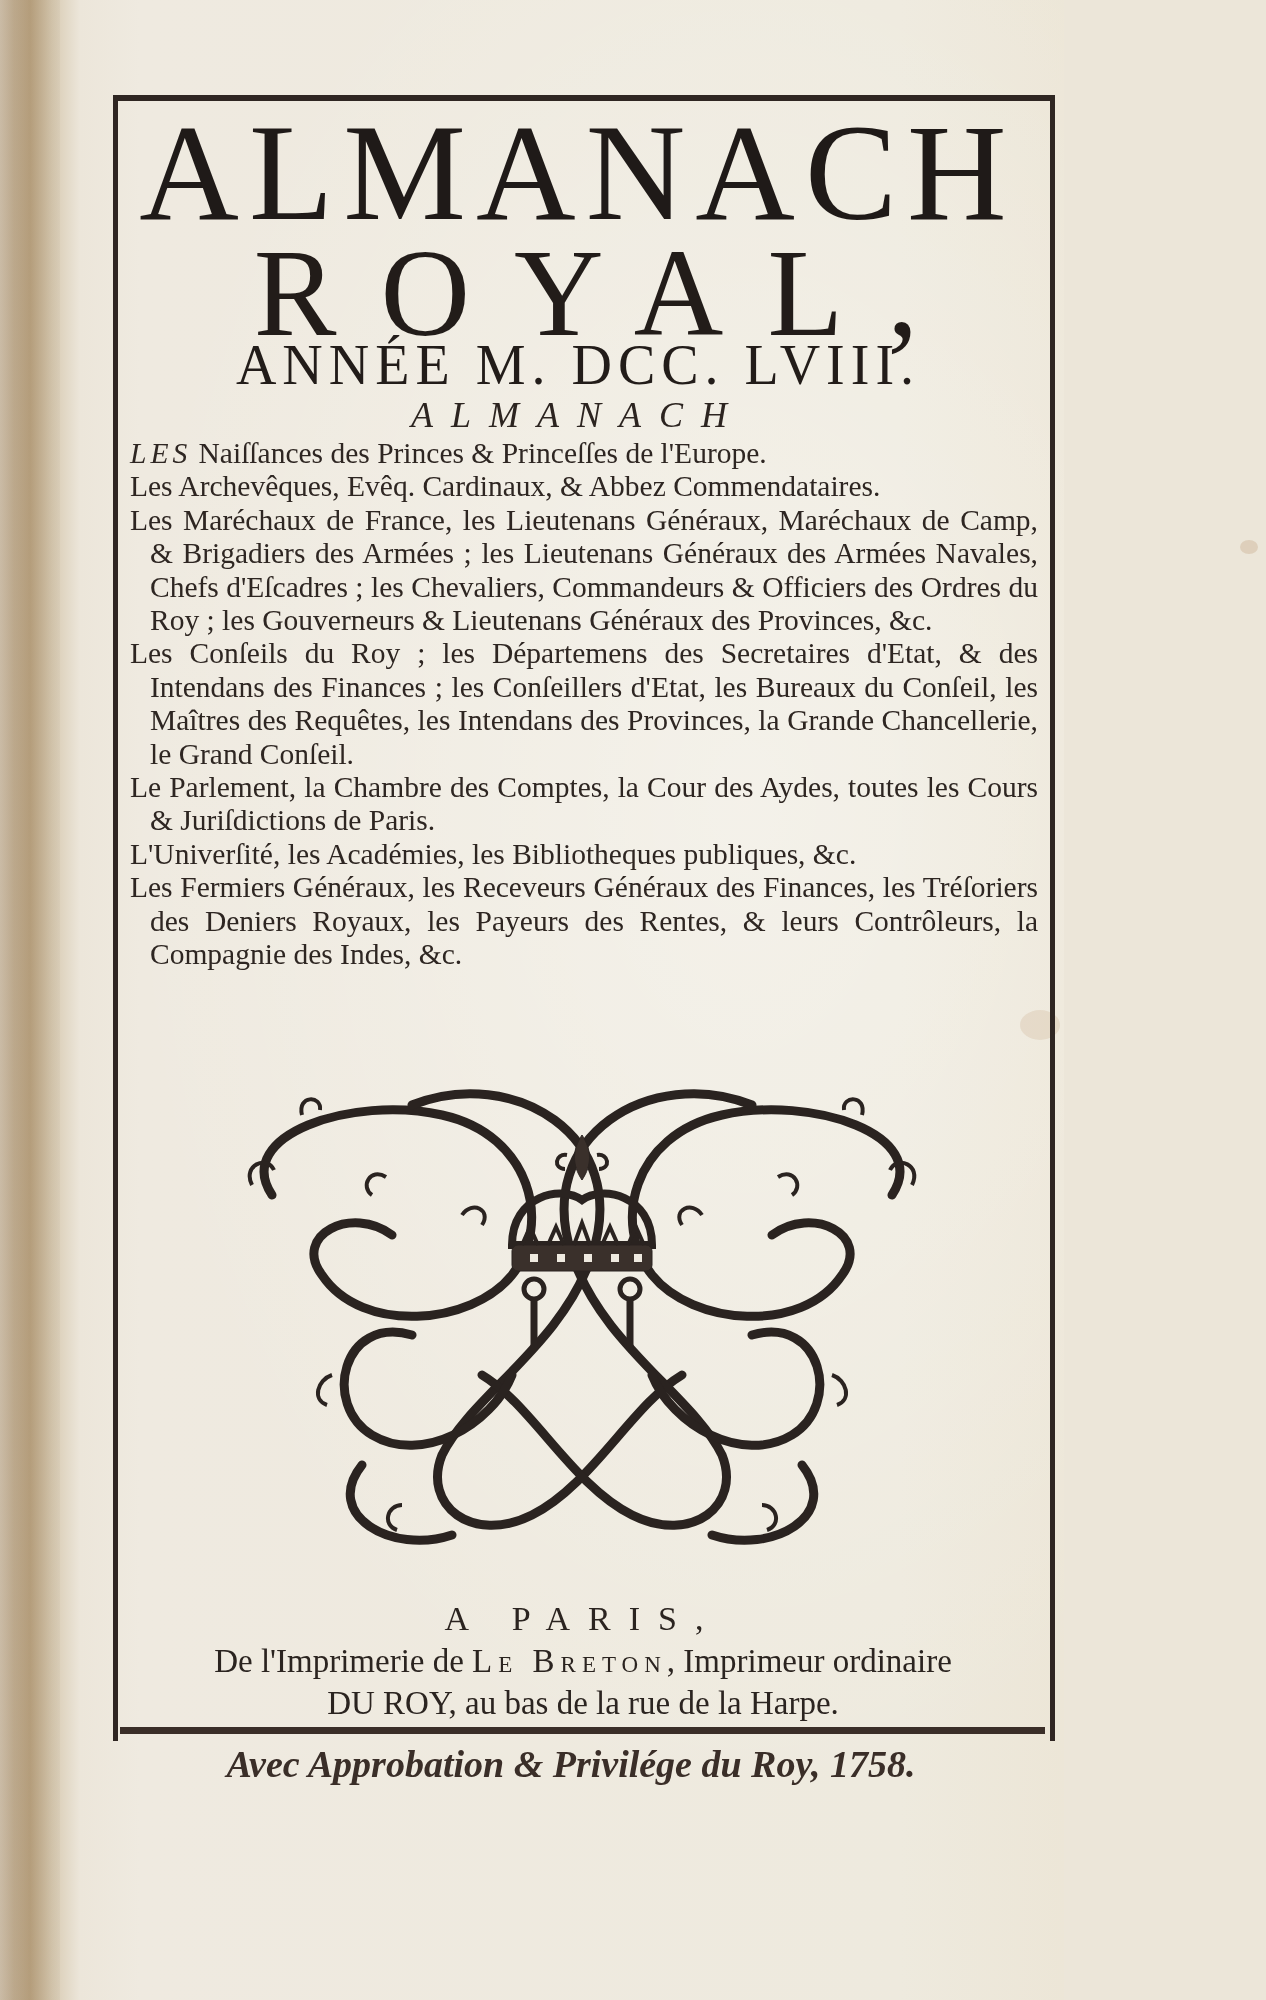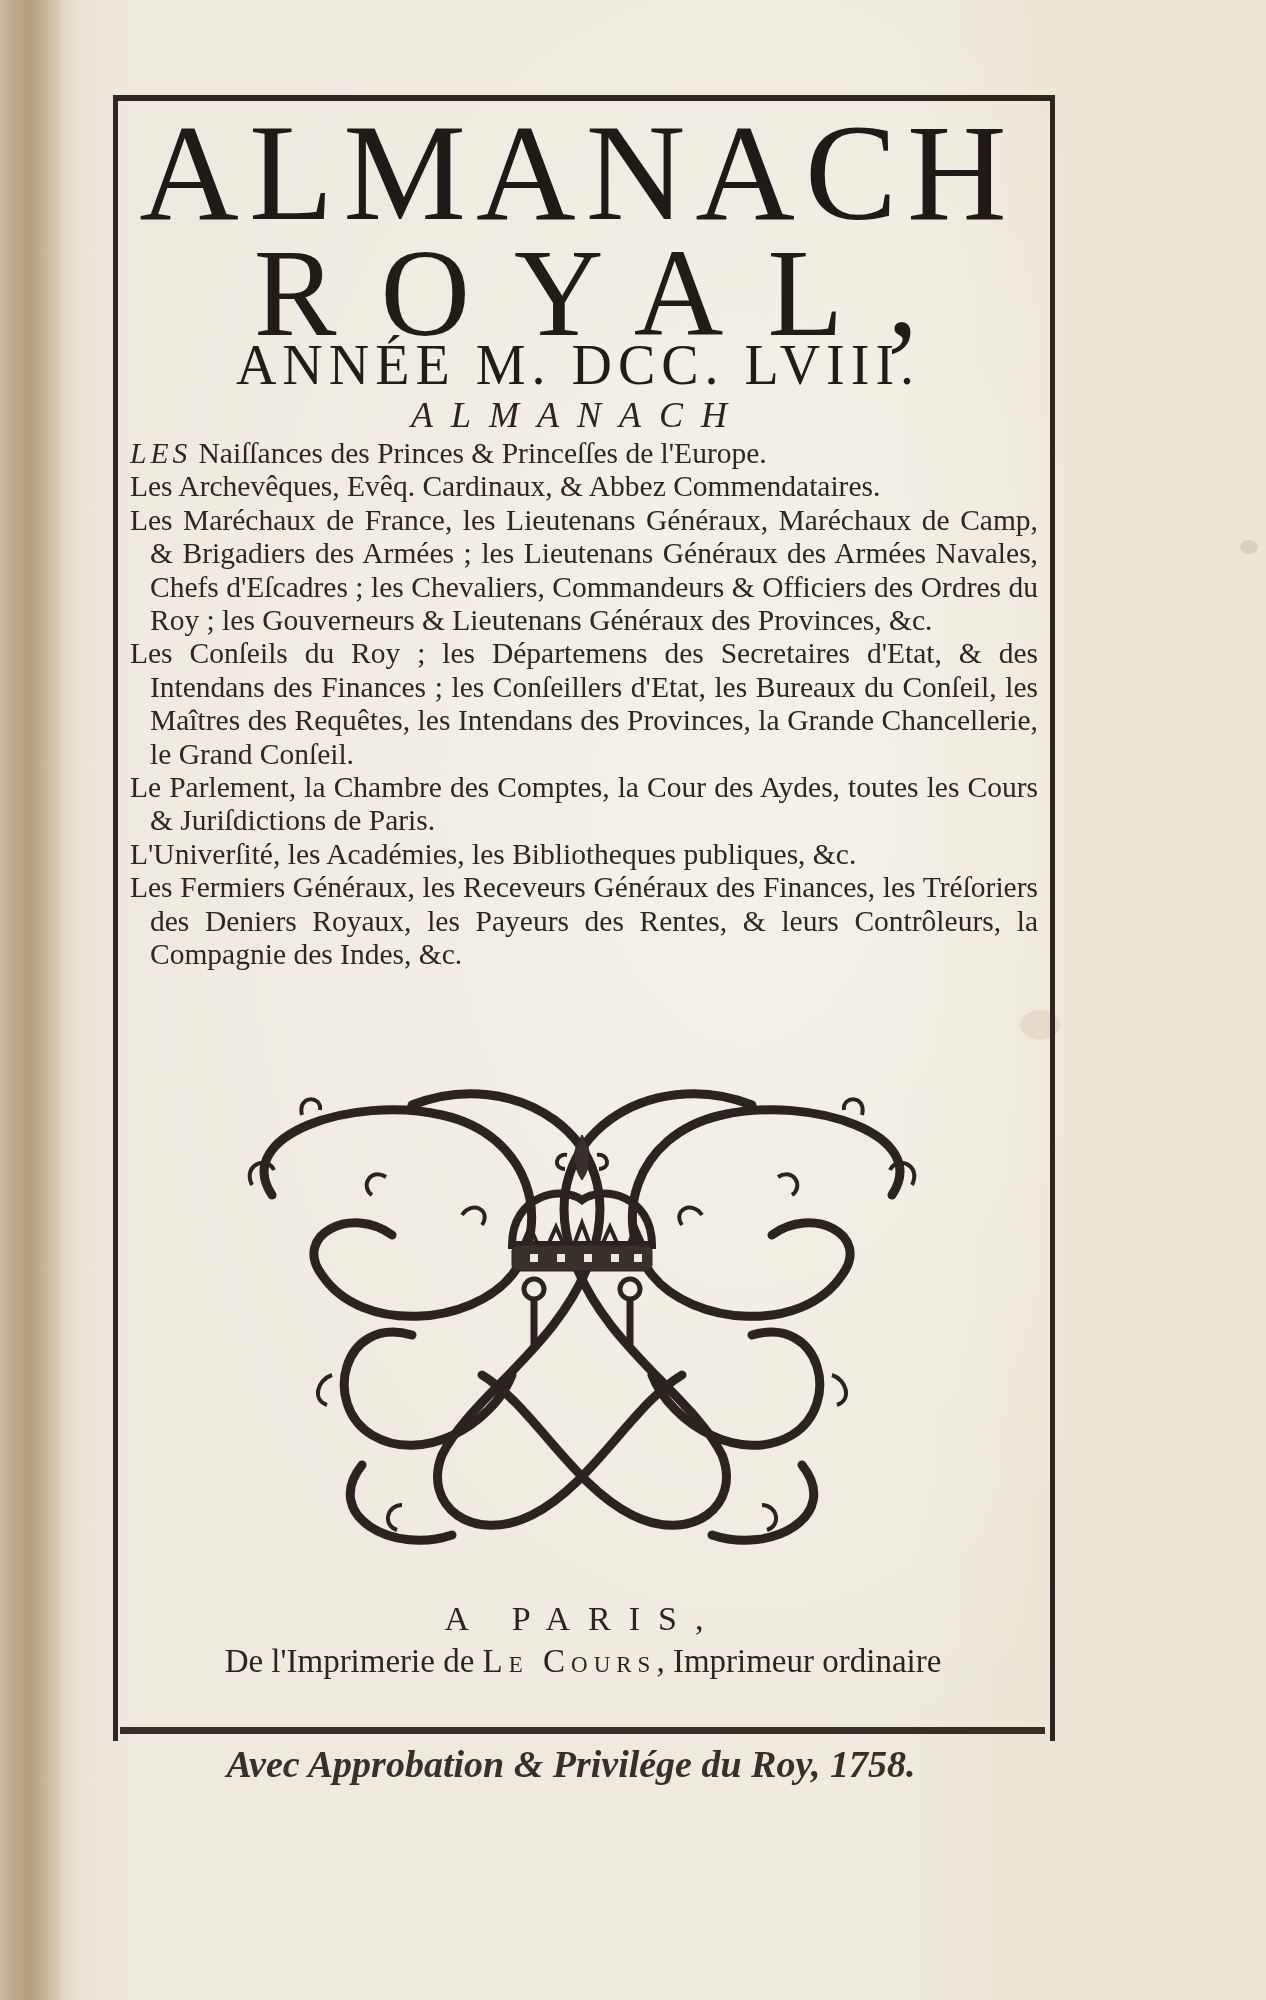--- a/index.html
+++ b/index.html
@@ -129,17 +129,18 @@
       </g>
       <path d="M310 170 l 8 -18 l 8 18 M336 170 l 8 -18 l 8 18 M362 170 l 8 -22 l 8 22 M390 170 l 8 -18 l 8 18 M416 170 l 8 -18 l 8 18" fill="none" stroke-width="4"></path>
       <circle cx="322" cy="214" r="10" fill="none" stroke-width="5"></circle>
       <circle cx="418" cy="214" r="10" fill="none" stroke-width="5"></circle>
       <path d="M322 224 l 0 50 M418 224 l 0 50" fill="none" stroke-width="7"></path>
     </g>
   </svg>
 
   <div class="imprint">
     <div class="city">A PARIS,</div>
-    <div><span>De l'Imprimerie de </span><span class="printer">Le Cours</span><span>, Imprimeur ordinaire</span></div>
+    <div><span>De l'Imprimerie de </span><span class="printer">Le Breton</span><span>, Imprimeur ordinaire</span></div>
+    <div>DU ROY, au bas de la rue de la Harpe.</div>
   </div>
 
   <div class="privilege">Avec Approbation &amp; Privilége du Roy, 1758.</div>
 </div>
 
 </body></html>

